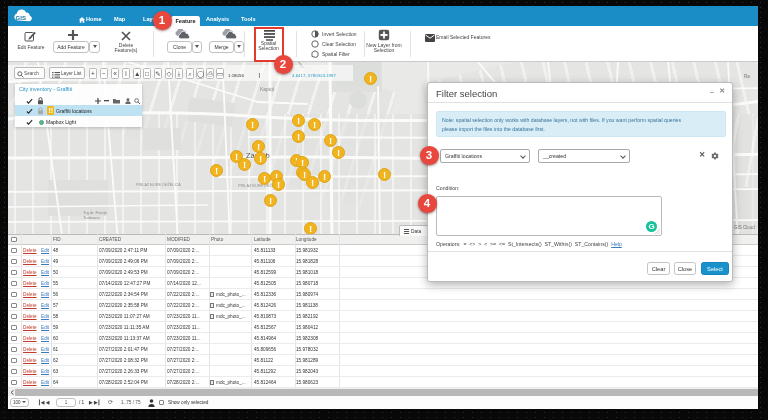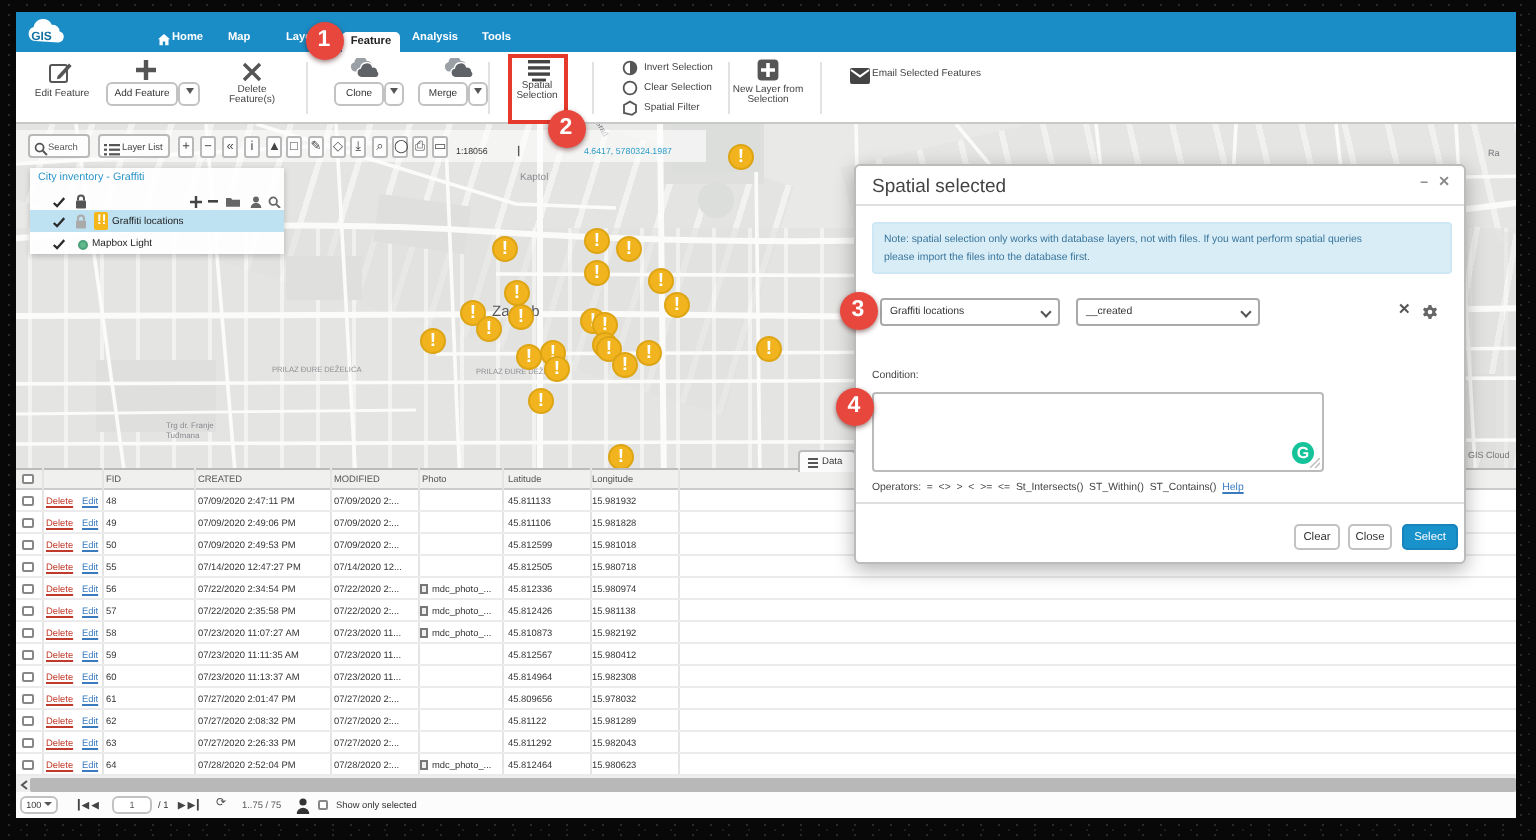--- a/index.html
+++ b/index.html
@@ -502,21 +502,21 @@
   <svg class="abs" style="left:140px;top:2.5px;z-index:25;" width="7" height="8" viewBox="0 0 7 8">
         <circle cx="3.5" cy="2" r="1.8" fill="#333"></circle>
         <path d="M.4 8 a3.1 3.1 0 0 1 6.2 0 Z" fill="#333"></path>
       </svg>
   <span class="cb" style="left:151px;top:3.5px;width:5px;height:5px;"></span>
   <span class="pgi" style="left:160px;">Show only selected</span>
 </div>
 
 <div id="dlg">
   <div id="dtbar"></div>
-  <div id="dtitle">Spatial selected</div>
+  <div id="dtitle">Filter selection</div>
   <span class="dico" style="right:18px;top:5px;color:#888;">–</span>
   <span class="dico" style="right:7px;top:4px;color:#888;">✕</span>
   <div id="dnote" style="white-space:nowrap;">Note: spatial selection only works with database layers, not with files. If you want perform spatial queries<br>please import the files into the database first.</div>
   <div class="dsel" style="left:12px;width:90px;">Graffiti locations<span class="dcaret"></span></div>
   <div class="dsel" style="left:110px;width:92px;">__created<span class="dcaret"></span></div>
   <span class="dico" style="left:271px;top:67px;color:#555;font-size:7.5px;">✕</span>
   <svg class="abs" style="left:283px;top:68.5px;" width="8" height="8" viewBox="0 0 16 16">
         <path fill="#666" d="M9.4 1 L9.9 3.2 A5 5 0 0 1 11.6 4.2 L13.7 3.5 L15 5.8 L13.4 7.3 A5 5 0 0 1 13.4 8.7 L15 10.2 L13.7 12.5 L11.6 11.8 A5 5 0 0 1 9.9 12.8 L9.4 15 L6.6 15 L6.1 12.8 A5 5 0 0 1 4.4 11.8 L2.3 12.5 L1 10.2 L2.6 8.7 A5 5 0 0 1 2.6 7.3 L1 5.8 L2.3 3.5 L4.4 4.2 A5 5 0 0 1 6.1 3.2 L6.6 1 Z M8 5.7 A2.3 2.3 0 1 0 8 10.3 A2.3 2.3 0 1 0 8 5.7 Z"></path>
       </svg>
   <div id="dcond">Condition:</div>

